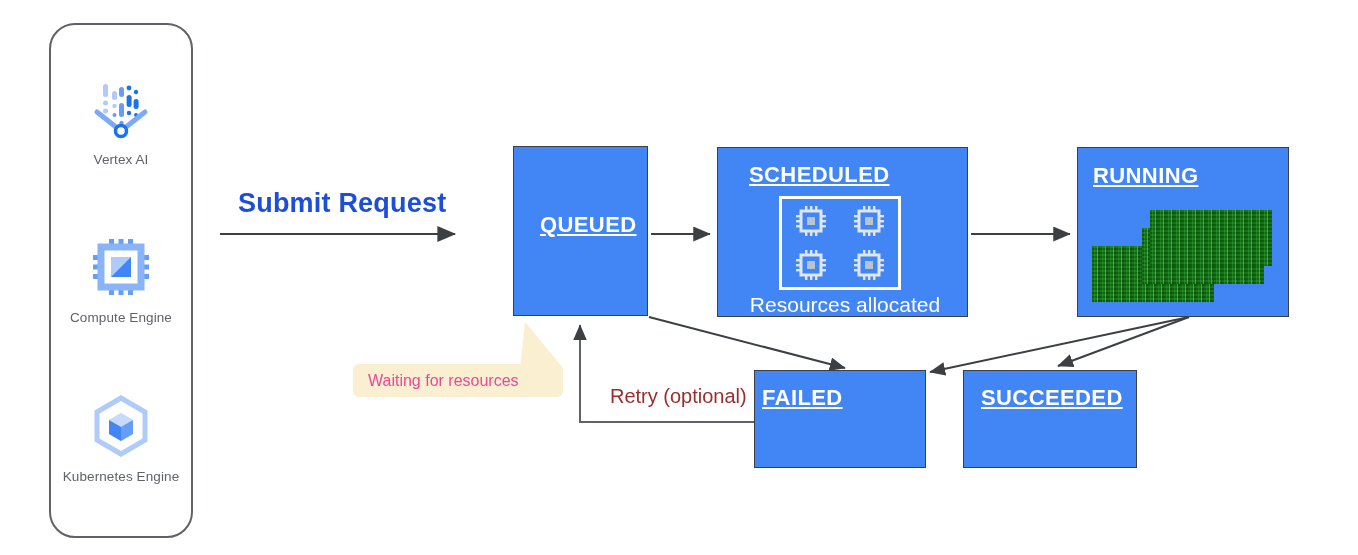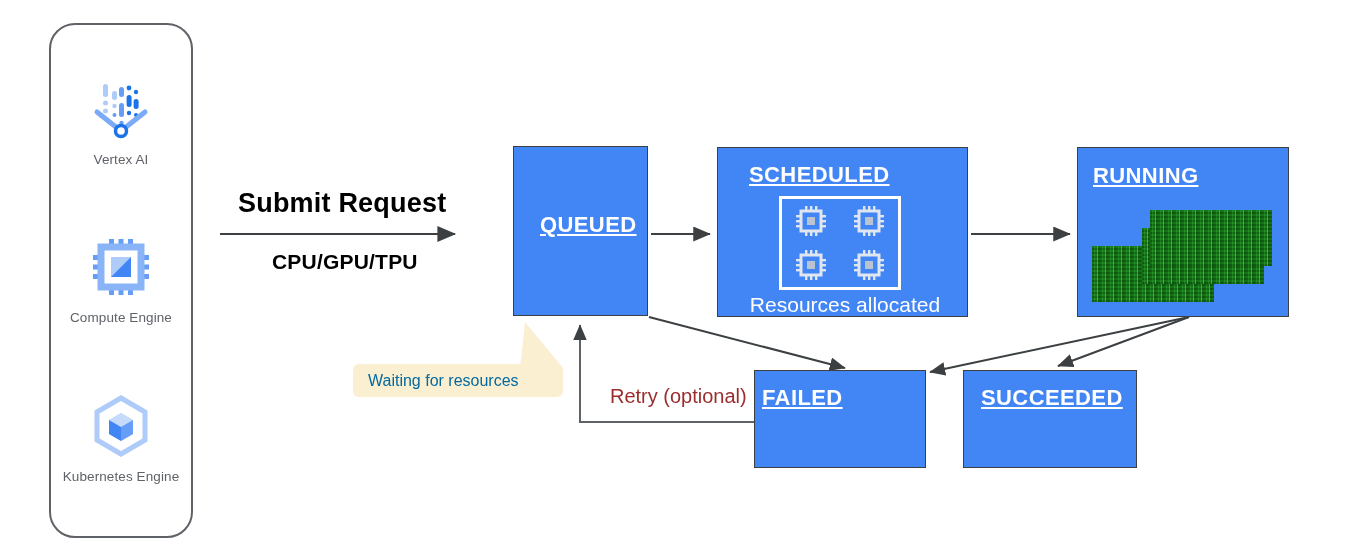--- a/index.html
+++ b/index.html
@@ -47,29 +47,29 @@
   .matrix-stack{position:absolute;left:1092px;top:200px;width:180px;height:104px;}
   .mpanel{position:absolute;background:
       repeating-linear-gradient(90deg,#0a3d0a 0 2px,#16621a 2px 3px,#0c4a0c 3px 5px,#27a02a 5px 6px,#083508 6px 8px),
       repeating-linear-gradient(0deg,#062806 0 2px,#0f4a10 2px 4px);
     background-blend-mode:screen;}
   #mp1{left:0;top:46px;width:122px;height:56px;}
   #mp2{left:50px;top:28px;width:122px;height:56px;}
   #mp3{left:58px;top:10px;width:122px;height:56px;}
 
   
-  .red-label{position:absolute;color:#000000;}
+  .red-label{position:absolute;color:#1d4ed8;}
   #submit-request{left:238px;top:188px;font-size:27px;font-weight:bold;letter-spacing:.2px;}
   #cpu-gpu-tpu{left:272px;top:250px;font-size:21px;font-weight:bold;letter-spacing:.2px;}
   #retry-label{left:610px;top:385px;font-size:20px;color:#9B2D2D;}
 
   
   .callout-body{position:absolute;left:353px;top:364px;width:210px;height:33px;
                 background:#FAEFD0;border-radius:6px;}
-  .callout-text{position:absolute;left:368px;top:372px;font-size:16px;color:#0369a1;text-align:right;}
+  .callout-text{position:absolute;left:368px;top:372px;font-size:16px;color:#ec4899;text-align:right;}
 
   svg.overlay{position:absolute;left:0;top:0;width:1358px;height:555px;
               pointer-events:none;}
 </style>
 </head>
 <body>
 
 <div id="stage">
 
   <div class="sidebar">
@@ -140,21 +140,20 @@
           <path d="M21 27 L33 34 L33 48 L21 41 Z" fill="#4285F4"></path>
           <path d="M45 27 L45 41 L33 48 L33 34 Z" fill="#669df6"></path>
         </svg>
       </span>
       <span class="svc-label">Kubernetes
 Engine</span>
     </div>
   </div>
 
   <div class="red-label" id="submit-request">Submit Request</div>
-  <div class="red-label" id="cpu-gpu-tpu">CPU/GPU/TPU</div>
   <div class="red-label" id="retry-label">Retry (optional)</div>
 
   <svg class="overlay">
     <path d="M520 368 L525 322 L563 368 Z" fill="#FAEFD0"></path>
   </svg>
   <div class="callout-body"></div>
   <div class="callout-text">Waiting for resources</div>
 
   <div class="state-box" id="box-queued"></div>
   <div class="state-title" id="lab-queued">QUEUED</div>

